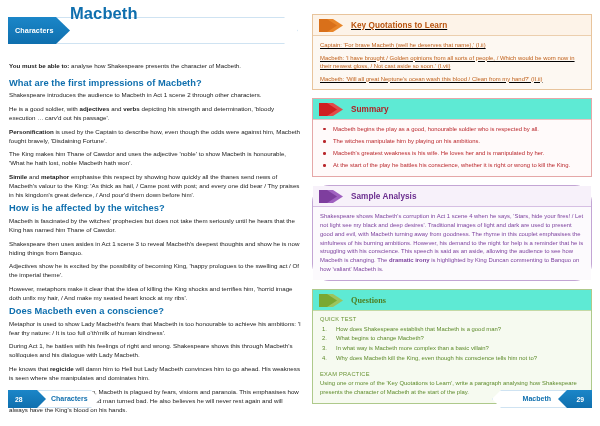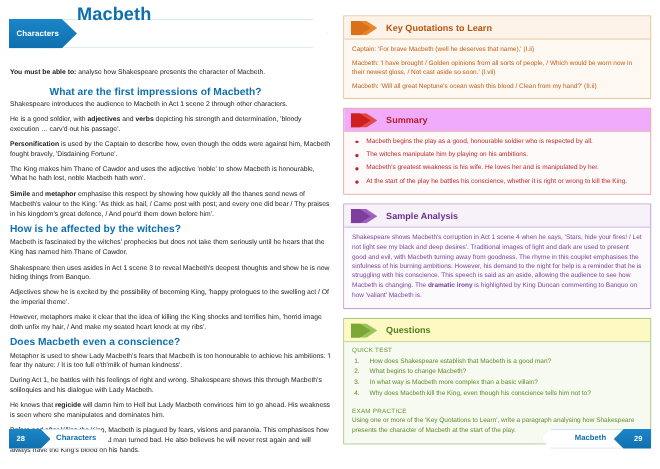--- a/index.html
+++ b/index.html
@@ -65,21 +65,21 @@
   }
   .intro b { font-weight: bold; }
   .sec-head {
     color: #0f6fae;
     font-size: 9.3px;
     font-weight: bold;
     margin-bottom: 2.5px;
     margin-top: 4px;
     letter-spacing: .05px;
   }
-  .sec-head.first { margin-top: 0; margin-left: 36px; }
+  .sec-head.first { margin-top: 0; }
   .para {
     font-size: 6.2px;
     color: #1a1a1a;
     line-height: 1.46;
     margin-bottom: 4.5px;
   }
   .para b { font-weight: bold; }
 
   
   .right-col {
@@ -106,69 +106,69 @@
   }
   .box-title {
     margin-left: 38px;
     font-size: 8.2px;
     font-weight: bold;
     letter-spacing: .05px;
   }
   .box-body { padding: 5px 7px 6px 7px; }
 
   
-  .box-quotes { border-color: #e8c49c; }
+  .box-quotes { border-color: #e8c49c; text-decoration: underline; }
   .box-quotes .box-head { background: #fdf3e8; border-bottom-color: #eccfae; }
   .box-quotes .box-title { color: #b8520d; }
   .box-quotes .box-body { background: #fdf8f2; }
   .quote-line {
     font-size: 5.9px;
     color: #c0601a;
     line-height: 1.45;
     margin-bottom: 4px;
   }
   .quote-line:last-child { margin-bottom: 0; }
 
   
   .box-summary { border-color: #e5a8a8; }
-  .box-summary .box-head { background: #f0abfc; border-bottom-color: #edc0c0; }
+  .box-summary .box-head { background: #5eead4; border-bottom-color: #edc0c0; }
   .box-summary .box-title { color: #b01f24; }
   .box-summary .box-body { background: #fffafa; padding-left: 5px; }
   .sum-item {
     position: relative;
     font-size: 5.9px;
     color: #b9262b;
     line-height: 1.45;
     margin-bottom: 3.5px;
     padding-left: 15px;
   }
   .sum-item:last-child { margin-bottom: 0; }
   .sum-bullet {
     position: absolute;
     left: 5px; top: 2.6px;
     width: 2.6px; height: 2.6px;
     border-radius: 50%;
     background: #b9262b;
   }
 
   
-  .box-analysis { border-color: #c3a5d4; }
+  .box-analysis { border-color: #c3a5d4; border-radius: 17px; }
   .box-analysis .box-head { background: #f7f1fa; border-bottom-color: #d6bfe3; }
   .box-analysis .box-title { color: #6b2d8f; }
   .box-analysis .box-body { background: #fcfafd; }
   .analysis-text {
     font-size: 5.9px;
     color: #7b3f9d;
     line-height: 1.5;
   }
   .analysis-text b { font-weight: bold; }
 
   
   .box-questions { border-color: #aec98b; }
-  .box-questions .box-head { background: #fef9c3; border-bottom-color: #c4d9a6; }
+  .box-questions .box-head { background: #5eead4; border-bottom-color: #c4d9a6; font-family: Liberation Serif, serif; }
   .box-questions .box-title { color: #4f7d1e; }
   .box-questions .box-body { background: #f6faf0; }
   .q-label {
     font-size: 5.7px;
     color: #6a9434;
     letter-spacing: .25px;
     margin-bottom: 2.5px;
   }
   .q-item {
     position: relative;

